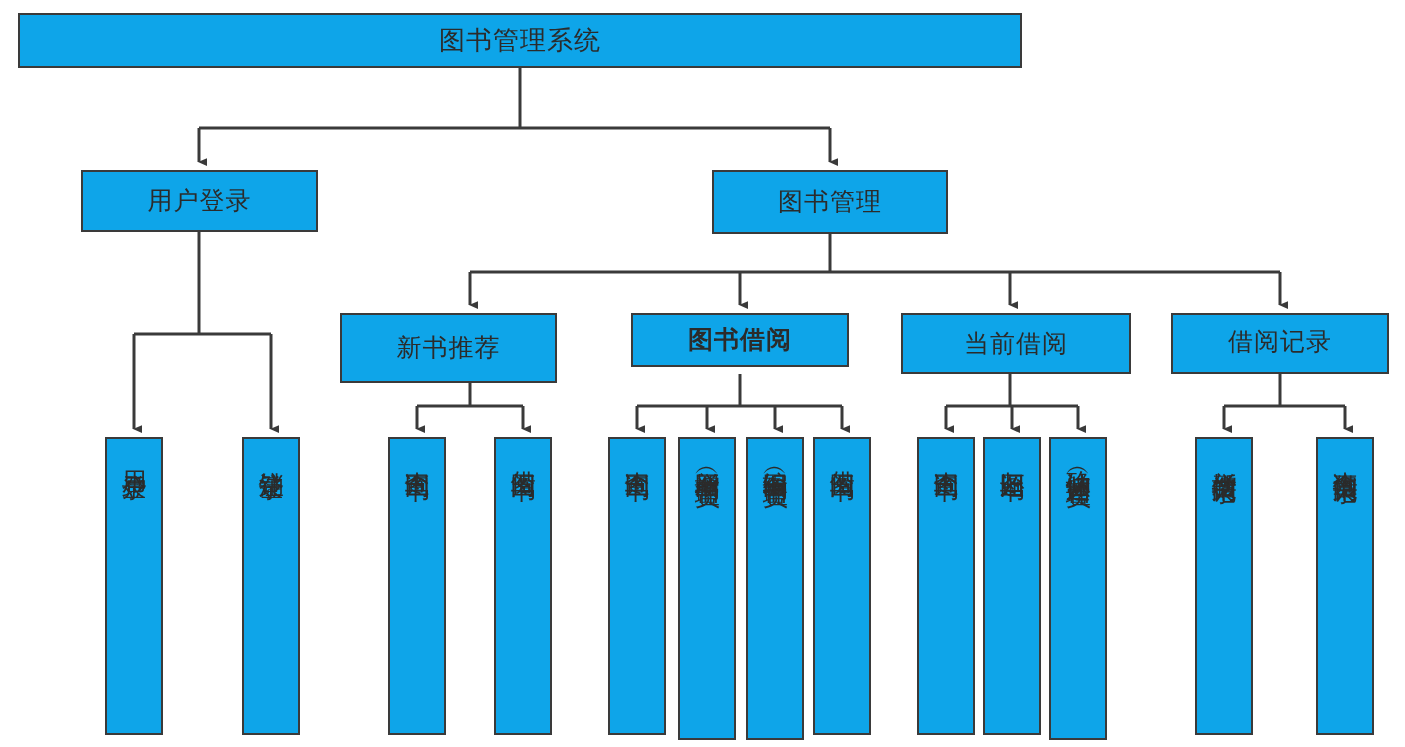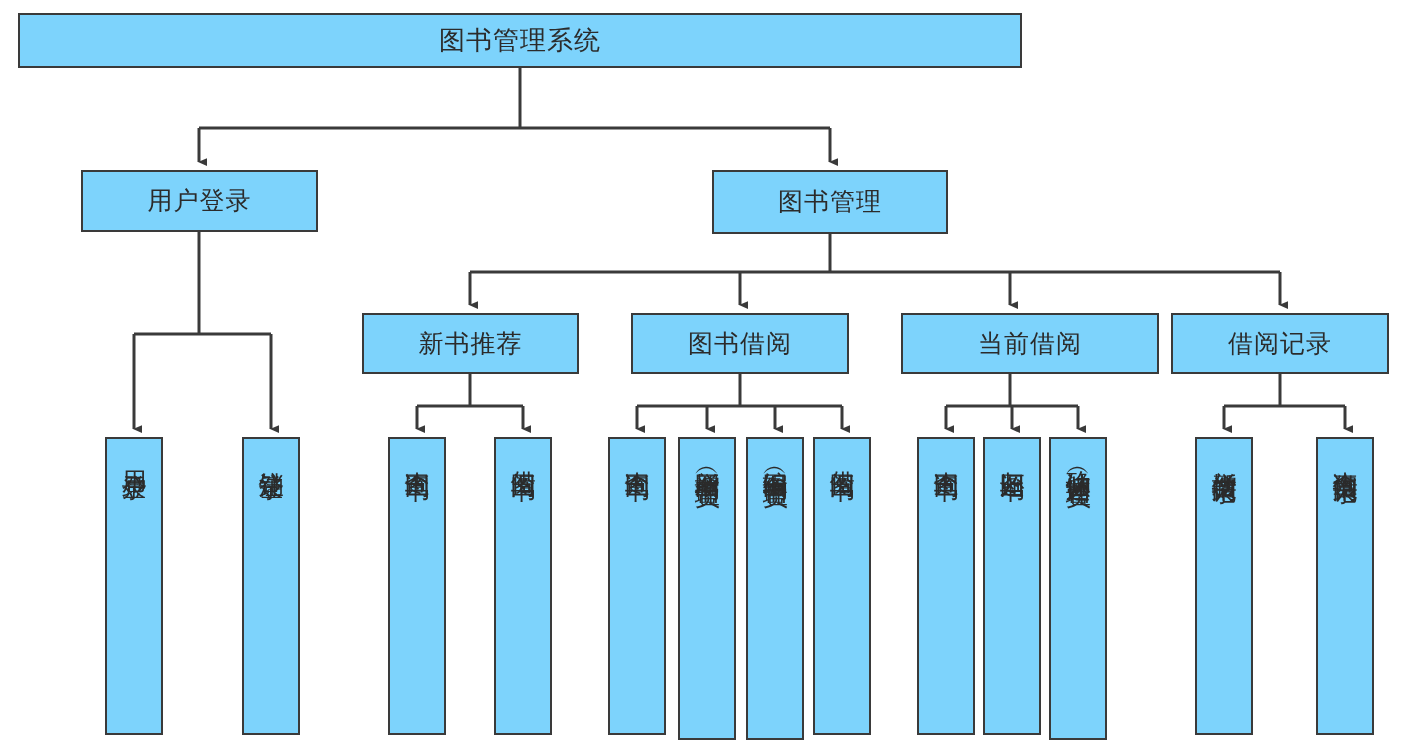--- a/index.html
+++ b/index.html
@@ -18,21 +18,21 @@
     position:absolute;
     left:0; top:0;
     width:1405px;
     height:747px;
     pointer-events:none;
   }
   .node{
     position:absolute;
     box-sizing:border-box;
     border:2.5px solid #3a3a3a;
-    background:#7dd3fc;
+    background:#0ea5e9;
     display:flex;
     align-items:center;
     justify-content:center;
     color:#2b2b2b;
   }
   .node.horiz{
     font-size:25px;
     letter-spacing:1px;
     line-height:1.1;
   }
@@ -119,27 +119,27 @@
       <path d="M1345,406 L1345,429" marker-end="url(#arrow)"></path>
     </g>
   </svg>
 
   <div class="node horiz" id="root-node" style="left:18px;top:13px;width:1004px;height:55px;">图书管理系统</div>
 
   <div class="node horiz" style="left:81px;top:170px;width:237px;height:62px;">用户登录</div>
 
   <div class="node horiz" style="left:712px;top:170px;width:236px;height:64px;">图书管理</div>
 
-  <div class="node horiz" style="left:362px;top:313px;width:217px;height:61px;">新书推荐</div>
+  <div class="node horiz" style="left:340px;top:313px;width:217px;height:70px;">新书推荐</div>
 
-  <div class="node horiz" style="left:631px;top:313px;width:218px;height:61px;">图书借阅</div>
+  <div class="node horiz" style="left:631px;top:313px;width:218px;height:54px;font-weight:bold;">图书借阅</div>
 
-  <div class="node horiz" style="left:901px;top:313px;width:258px;height:61px;">当前借阅</div>
+  <div class="node horiz" style="left:901px;top:313px;width:230px;height:61px;">当前借阅</div>
 
-  <div class="node horiz" style="left:1171px;top:313px;width:218px;height:61px;">借阅记录</div>
+  <div class="node horiz" style="left:1171px;top:313px;width:218px;height:61px;font-family:Liberation Mono, monospace;">借阅记录</div>
 
   <div class="node vert" style="left:105px;top:437px;width:58px;height:298px;">
     <span class="vlabel">用户登录</span>
   </div>
 
   <div class="node vert" style="left:242px;top:437px;width:58px;height:298px;">
     <span class="vlabel">注销登录</span>
   </div>
 
   <div class="node vert" style="left:388px;top:437px;width:58px;height:298px;">

